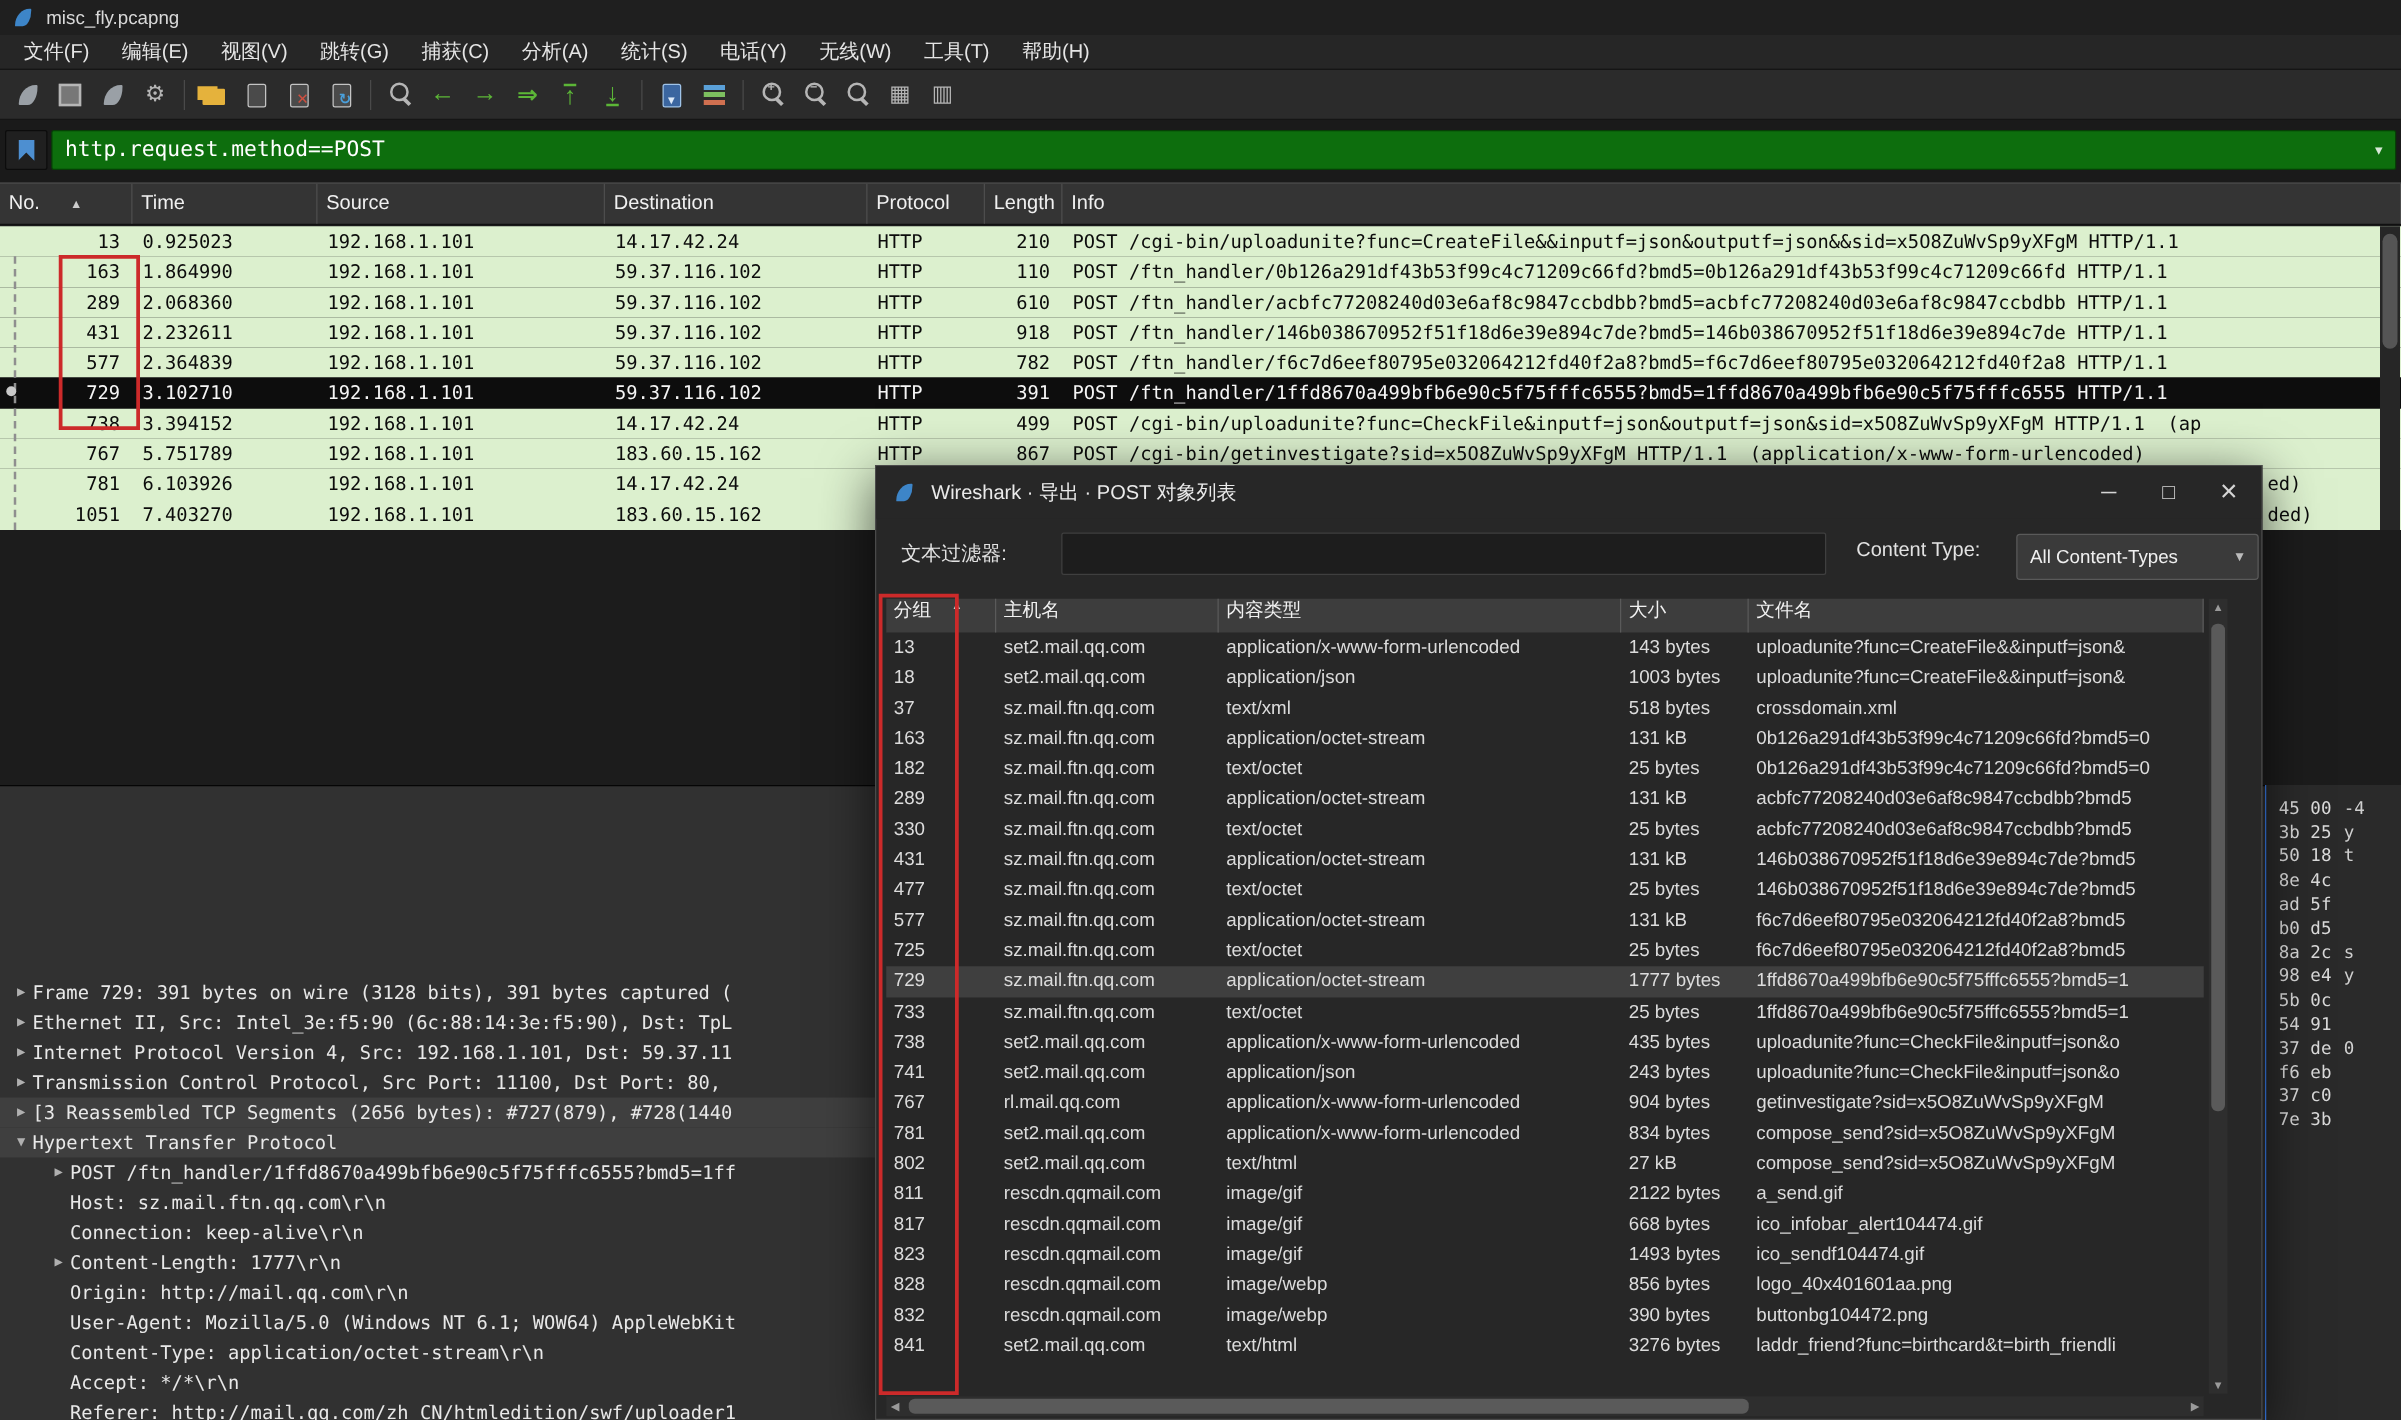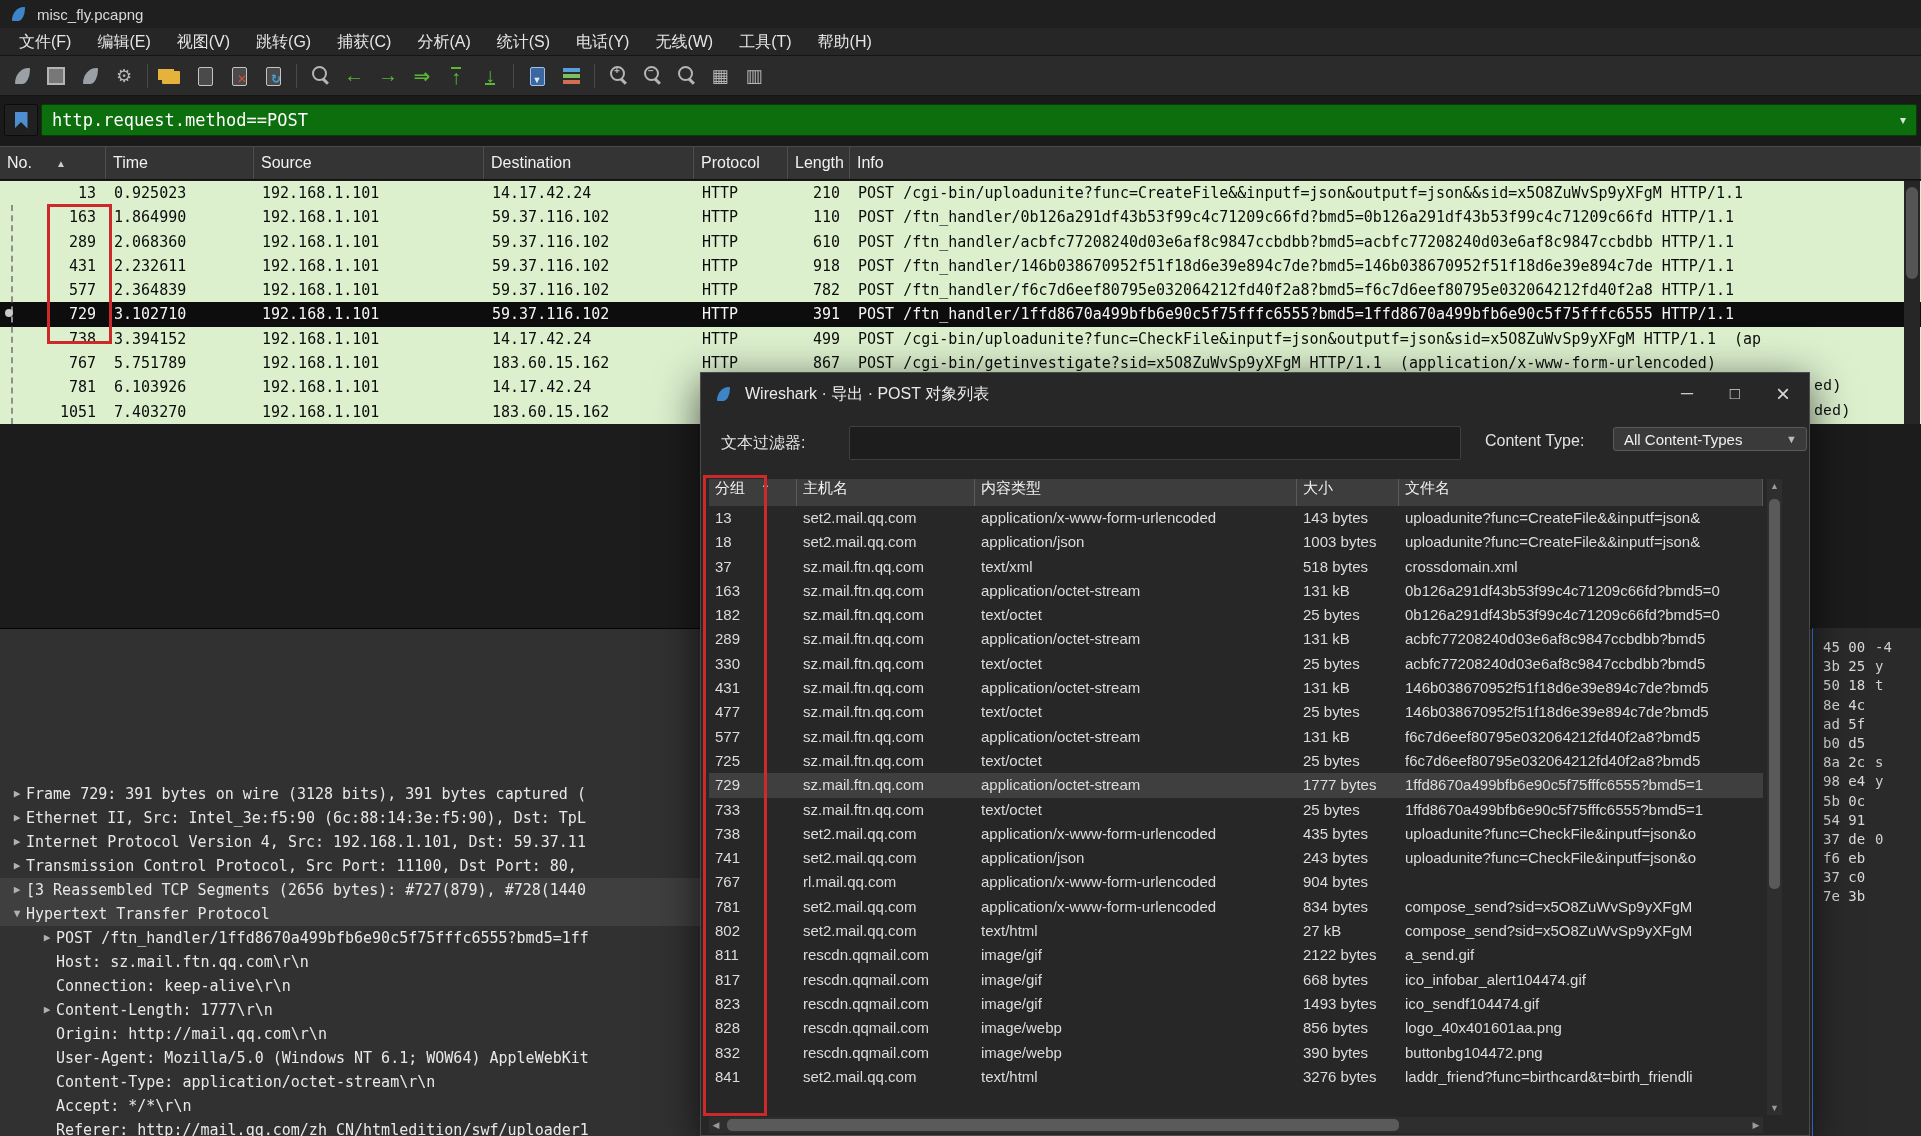--- a/index.html
+++ b/index.html
@@ -67,21 +67,21 @@
     grid-template-columns:106px 148px 230px 210px 94px 62px 1fr; color:#f0f0f0; font-size:16px; }
   .phcell { display:flex; align-items:center; padding-left:7px; border-right:1px solid #4d4d4d; overflow:hidden; white-space:nowrap; }
   .phcell .sort { font-size:10px; color:#cccccc; margin-left:24px; }
   #packet-rows { position:absolute; left:0; top:181px; width:1921px; }
   .prow { position:relative; width:1921px; height:24.3px; background:#dcf0ce; display:grid;
     grid-template-columns:106px 148px 230px 210px 94px 62px 1fr;
     color:#0c0c0c; font-size:15px; line-height:24.3px; }
   .prow.selected { background:#0d0d0d; color:#f5f5f5; }
   .pc { overflow:hidden; white-space:pre; padding-left:8px; }
   .pc.r { text-align:right; padding-right:10px; padding-left:0; }
-  .prow .tail { position:absolute; left:1814px; top:0;font-family:Liberation Mono, monospace; }
+  .prow .tail { position:absolute; left:1814px; top:0; }
   #pl-gutter-line { position:absolute; left:11px; top:205px; height:219px; border-left:2px dashed #8f8f8f; z-index:4; }
   #pl-gutter-dot { position:absolute; left:5px; top:309px; width:8px; height:8px; border-radius:50%; background:#c9c9c9; z-index:4; }
   #pl-scrollbar { position:absolute; left:1904px; top:181px; width:16px; height:243px; background:#262626; z-index:3; }
   #pl-scrollbar .thumb { position:absolute; left:2px; top:6px; width:12px; height:92px; background:#555; border-radius:6px; }
   .annotation-box { position:absolute; border:3px solid #cc2a2a; z-index:6; pointer-events:none; }
   #anno-packets { left:47px; top:204px; width:65px; height:140px; }
 
   
   #empty-list { position:absolute; left:0; top:424px; width:1921px; height:204px; background:#1c1c1c; }
   #details-pane { position:absolute; left:0; top:628px; width:1921px; height:508px; background:#313131;
@@ -107,21 +107,21 @@
     display:flex; align-items:center; }
   #dlg-title { color:#eaeaea; font-size:16px; margin-left:12px; }
   #dlg-controls { position:absolute; right:2px; top:0; height:42px; display:flex; }
   .dlg-ctrl { width:48px; height:42px; display:flex; align-items:center; justify-content:center;
     color:#d5d5d5; font-size:17px; }
   #dlg-filter-row { position:absolute; left:0; top:52px; width:100%; height:36px; display:flex; align-items:center; }
   #dlg-filter-label { color:#e2e2e2; font-size:16px; margin-left:20px; }
   #dlg-filter-input { position:absolute; left:148px; top:1px; width:612px; height:34px; background:#1d1d1d;
     border:1px solid #3f3f3f; border-radius:2px; color:#e5e5e5; font-size:15px; padding:0 8px; outline:none; }
   #dlg-ct-label { position:absolute; left:784px; top:7px; color:#e2e2e2; font-size:16px; }
-  #dlg-ct-dropdown { position:absolute; left:912px; top:2px; width:194px; height:24px; background:#3a3a3a;
+  #dlg-ct-dropdown { position:absolute; left:912px; top:2px; width:194px; height:37px; background:#3a3a3a;
     border:1px solid #5a5a5a; border-radius:3px; color:#f0f0f0; font-size:15px; display:flex; align-items:center; }
   #dlg-ct-dropdown .val { padding-left:10px; flex:1; }
   #dlg-ct-dropdown .caret { color:#bbbbbb; font-size:11px; padding-right:9px; }
 
   #obj-header { position:absolute; left:8px; top:106px; width:1054px; height:27px; background:#3d3d3d;
     display:grid; grid-template-columns:88px 178px 322px 102px 1fr; color:#f2f2f2; font-size:15px; }
   .ohcell { display:flex; align-items:flex-start; padding-left:6px; border-right:1px solid #5a5a5a;
     overflow:hidden; white-space:nowrap; }
   .ohcell .sort { font-size:9px; color:#cccccc; margin-left:16px; }
   #obj-rows { position:absolute; left:8px; top:133px; width:1054px; }
@@ -543,20 +543,21 @@
         <span class="oc">set2.mail.qq.com</span>
         <span class="oc">application/json</span>
         <span class="oc">243 bytes</span>
         <span class="oc">uploadunite?func=CheckFile&amp;inputf=json&amp;o</span>
       </div>
       <div class="orow">
         <span class="oc">767</span>
         <span class="oc">rl.mail.qq.com</span>
         <span class="oc">application/x-www-form-urlencoded</span>
         <span class="oc">904 bytes</span>
+        <span class="oc">getinvestigate?sid=x5O8ZuWvSp9yXFgM</span>
       </div>
       <div class="orow">
         <span class="oc">781</span>
         <span class="oc">set2.mail.qq.com</span>
         <span class="oc">application/x-www-form-urlencoded</span>
         <span class="oc">834 bytes</span>
         <span class="oc">compose_send?sid=x5O8ZuWvSp9yXFgM</span>
       </div>
       <div class="orow">
         <span class="oc">802</span>

